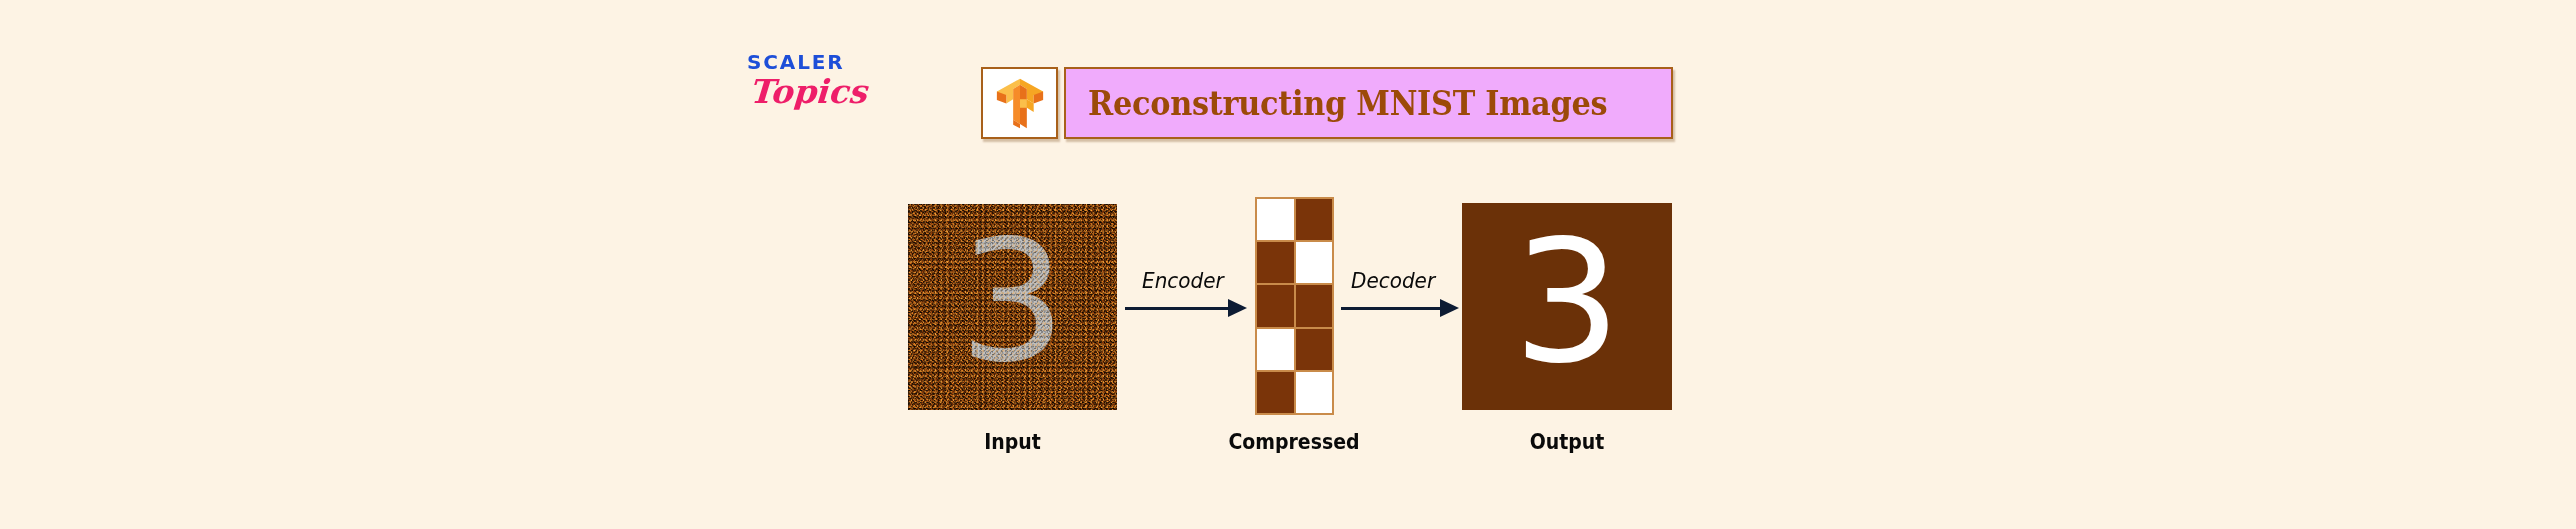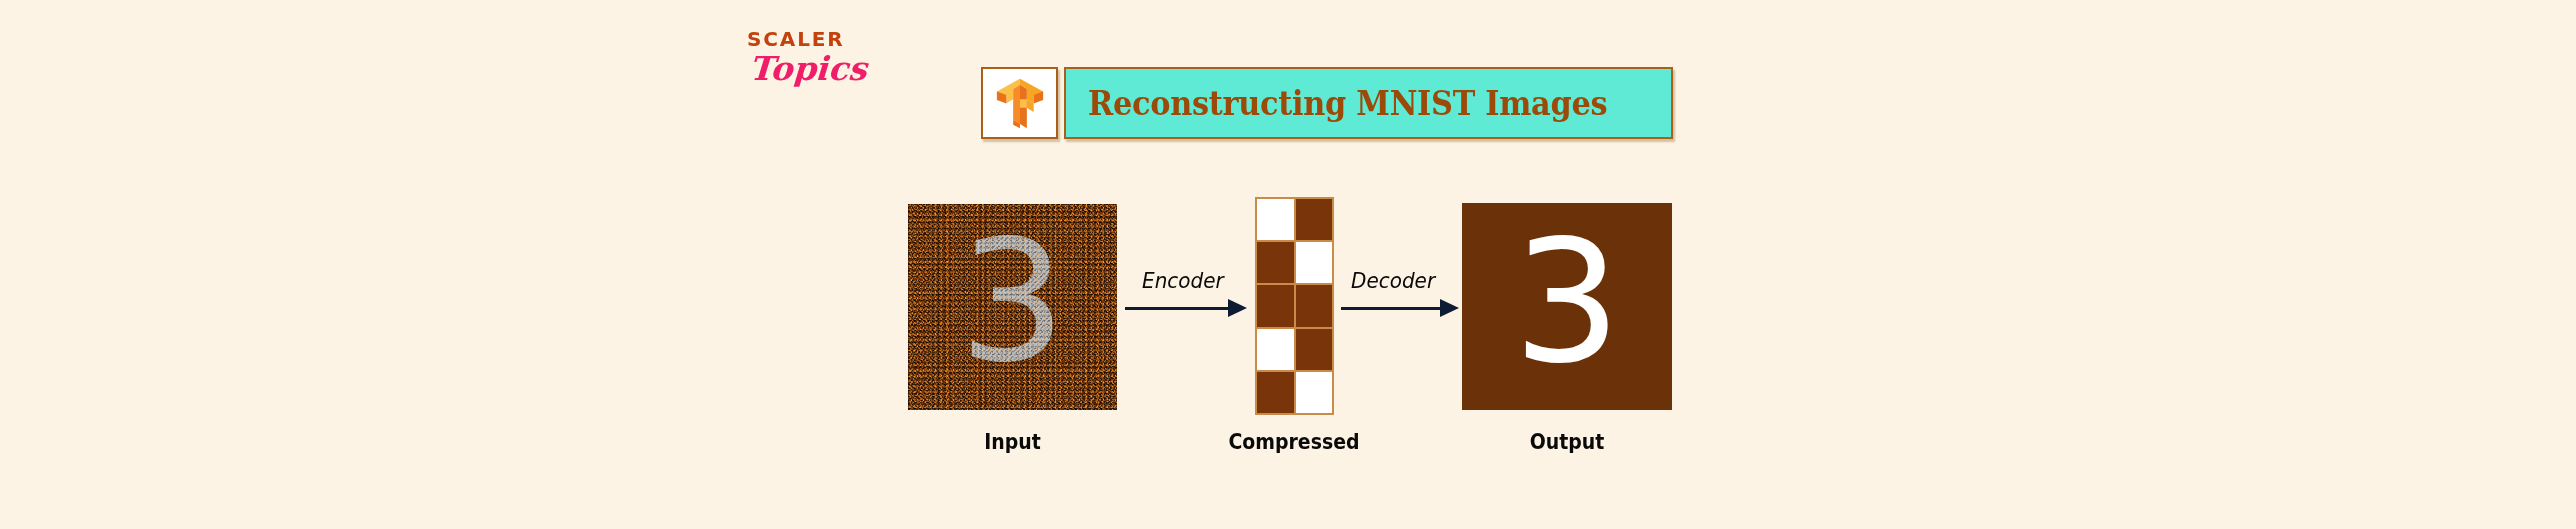--- a/index.html
+++ b/index.html
@@ -62,21 +62,21 @@
     border: 2.6px solid #A8601A;
     box-sizing: border-box;
     display: flex;
     align-items: center;
     justify-content: center;
     box-shadow: 1.7px 2.6px 1.7px rgba(120,70,20,0.30);
   }
   #title-box {
     margin-left: 6px;
     height: 72px;
-    background: #5eead4;
+    background: #f0abfc;
     border: 2.6px solid #A8601A;
     box-sizing: border-box;
     display: flex;
     align-items: center;
     padding: 0 19px 0 22px;
     box-shadow: 1.7px 2.6px 1.7px rgba(120,70,20,0.30);
   }
   #title-text {
     font-family: "DejaVu Serif", serif;
     font-weight: 700;
@@ -242,21 +242,21 @@
   #arrow-decoder .arrow-label { left: 10.3px; top: -39px; }
 
   #label-input      { left: 908px; top: 429px; width: 209px; }
   #label-compressed { left: 1189px; top: 429px; width: 210px; }
   #label-output     { left: 1462px; top: 429px; width: 210px; }
 </style>
 </head>
 <body style="background: rgb(253, 243, 228);">
 
 <div id="brand-logo">
-  <span class="brand-scaler" style="color: #c2410c;">SCALER</span>
+  <span class="brand-scaler" style="color: #1d4ed8; margin-top: 23px;">SCALER</span>
   <span class="brand-topics" style="color: rgb(238, 30, 105);">Topics</span>
 </div>
 
 <div id="title-strip">
 
   <div id="tf-logo-box" style="border-color: rgb(168, 96, 26);">
     <svg width="50" height="53" viewBox="0 0 58 62">
 
       <polygon points="29,2 56,17 56,27 45,21 45,31 37,26 37,14 29,9" fill="#F6A623"></polygon>
       <polygon points="29,2 2,17 2,27 13,21 13,31 21,26 21,14 29,9" fill="#FBBF4A"></polygon>

